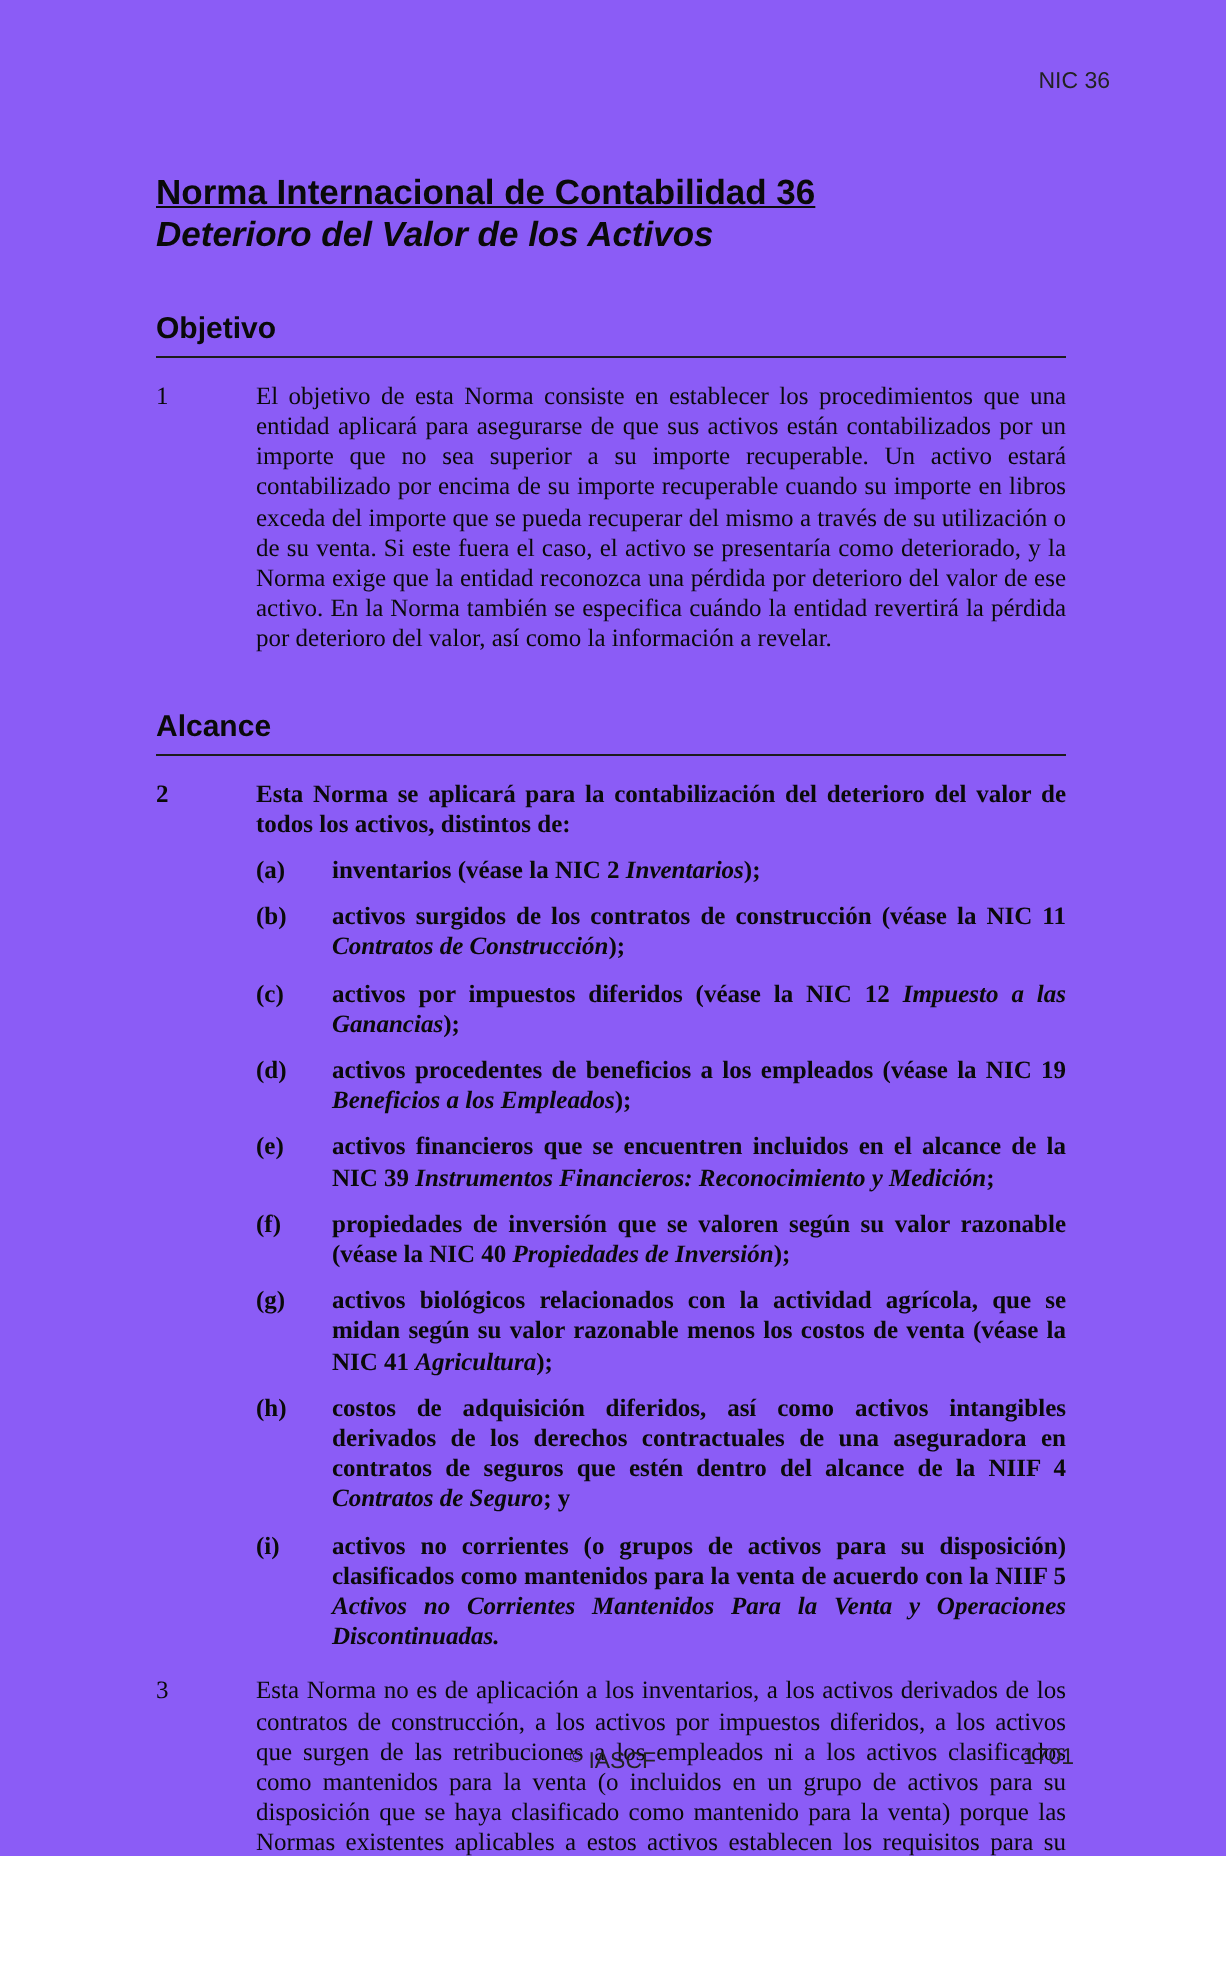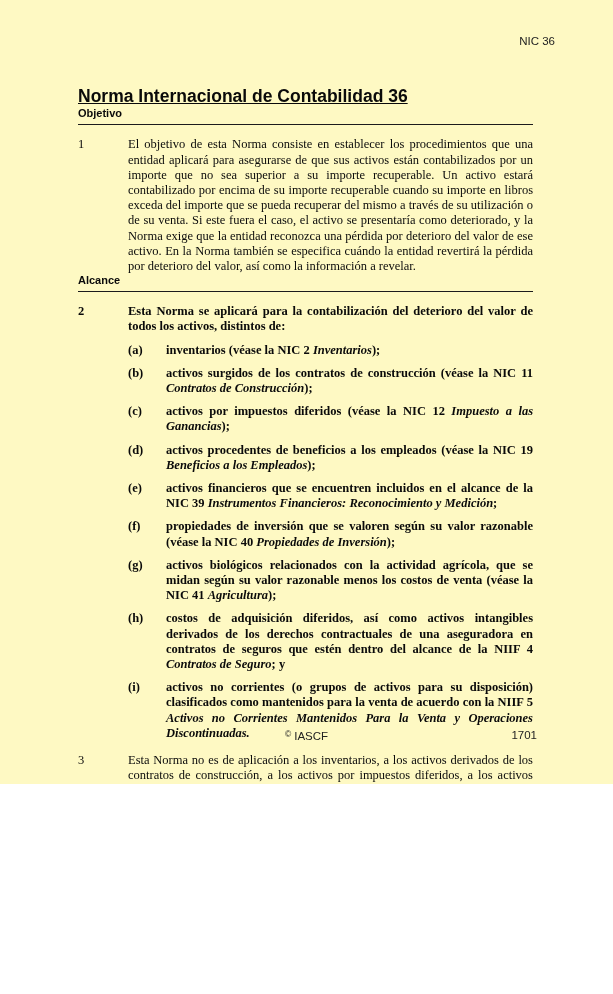--- a/index.html
+++ b/index.html
@@ -1,22 +1,22 @@
 <!DOCTYPE html>
 <html><head>
 <meta charset="utf-8">
 <style>
   * { margin: 0; padding: 0; box-sizing: border-box; }
   html, body { background: #ffffff; }
   .page {
     position: relative;
     width: 613px;
-    height: 784px;
+    height: 928px;
     margin: 0 auto;
-    background: #fef9c3;
+    background: #8b5cf6;
     color: #0a0a0a;
     font-family: "Liberation Serif", serif;
     padding: 35px 80px 0 78px;
     overflow: hidden;
   }
   
   .page-header {
     text-align: right;
     padding-right: 0;
     margin-right: -22px;
@@ -30,22 +30,23 @@
     font-family: "Liberation Sans", sans-serif;
     font-size: 17.5px;
     font-weight: bold;
     line-height: 1.22;
     color: #0a0a0a;
   }
   .doc-title .subtitle { font-style: italic; display: block; }
   .doc-title .main-line { display: block; text-decoration: underline; }
   
   .section-heading {
+    margin-top: 27px;
     font-family: "Liberation Sans", sans-serif;
-    font-size: 11px;
+    font-size: 15px;
     font-weight: bold;
     padding-bottom: 5px;
     border-bottom: 1.6px solid #1c1c1c;
     color: #0a0a0a;
   }
   
   .para {
     display: flex;
     margin-top: 12px;
     font-size: 12.5px;
@@ -99,20 +100,21 @@
 <body>
 
 <div class="page">
 
   <div class="page-header">
     <span>NIC 36</span>
   </div>
 
   <h1 class="doc-title">
     <span class="main-line">Norma Internacional de Contabilidad 36</span>
+    <span class="subtitle">Deterioro del Valor de los Activos</span>
   </h1>
 
   <h2 class="section-heading">Objetivo</h2>
 
   <div class="para">
     <span class="para-number">1</span>
     <p class="para-text">El objetivo de esta Norma consiste en establecer los procedimientos que una entidad aplicará para asegurarse de que sus activos están contabilizados por un importe que no sea superior a su importe recuperable. Un activo estará contabilizado por encima de su importe recuperable cuando su importe en libros exceda del importe que se pueda recuperar del mismo a través de su utilización o de su venta. Si este fuera el caso, el activo se presentaría como deteriorado, y la Norma exige que la entidad reconozca una pérdida por deterioro del valor de ese activo. En la Norma también se especifica cuándo la entidad revertirá la pérdida por deterioro del valor, así como la información a revelar.</p>
   </div>
 
   <h2 class="section-heading">Alcance</h2>

